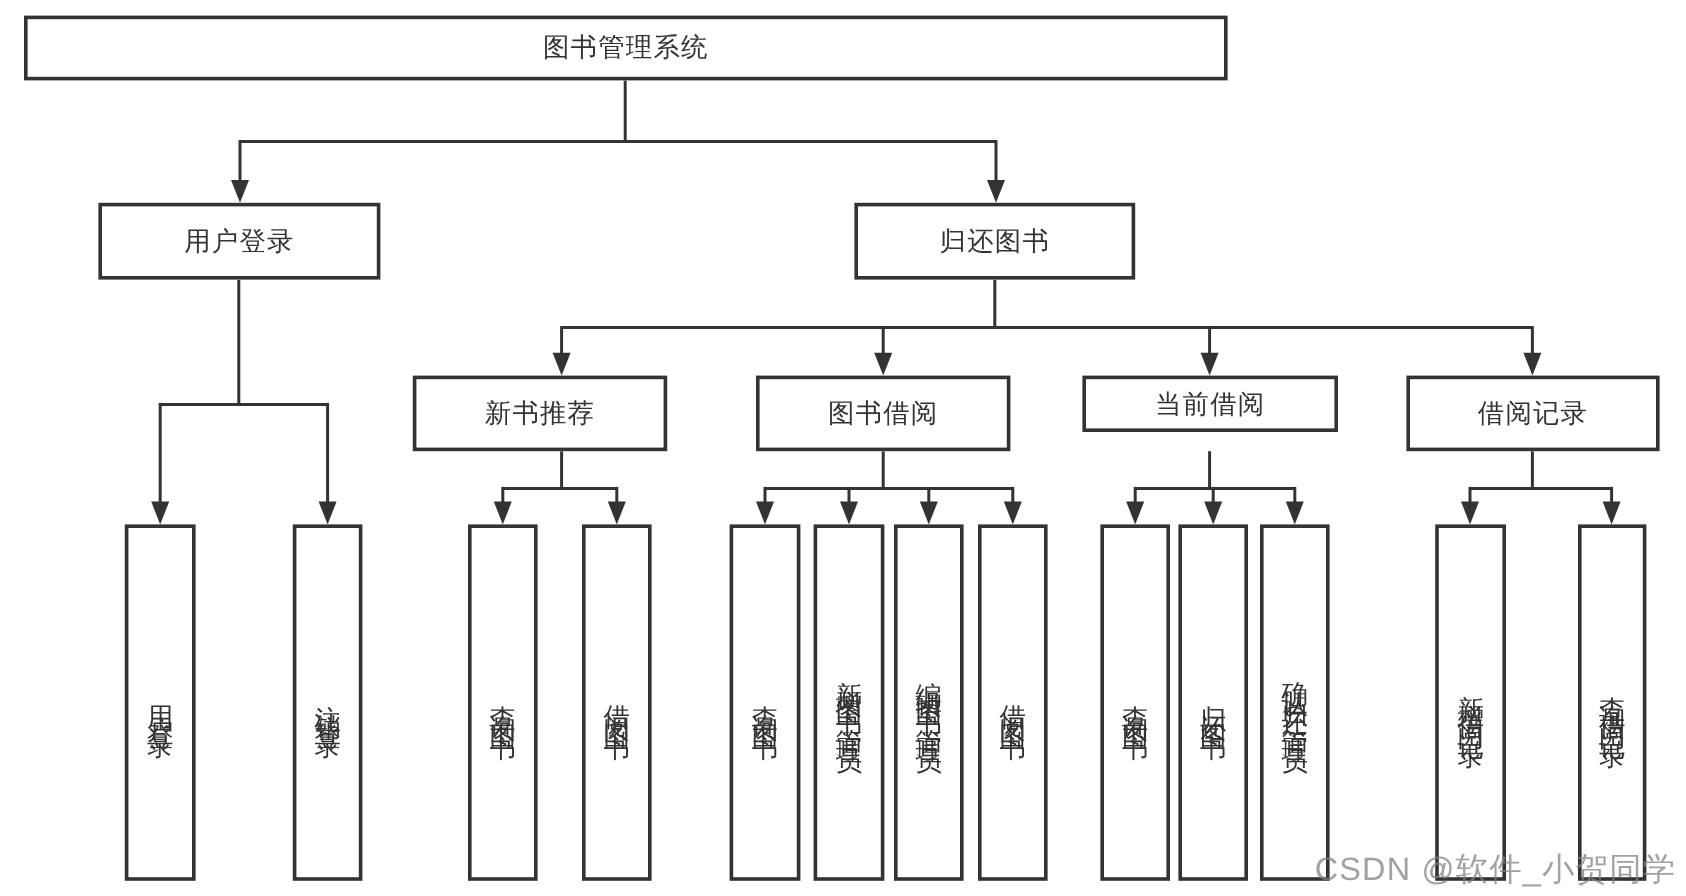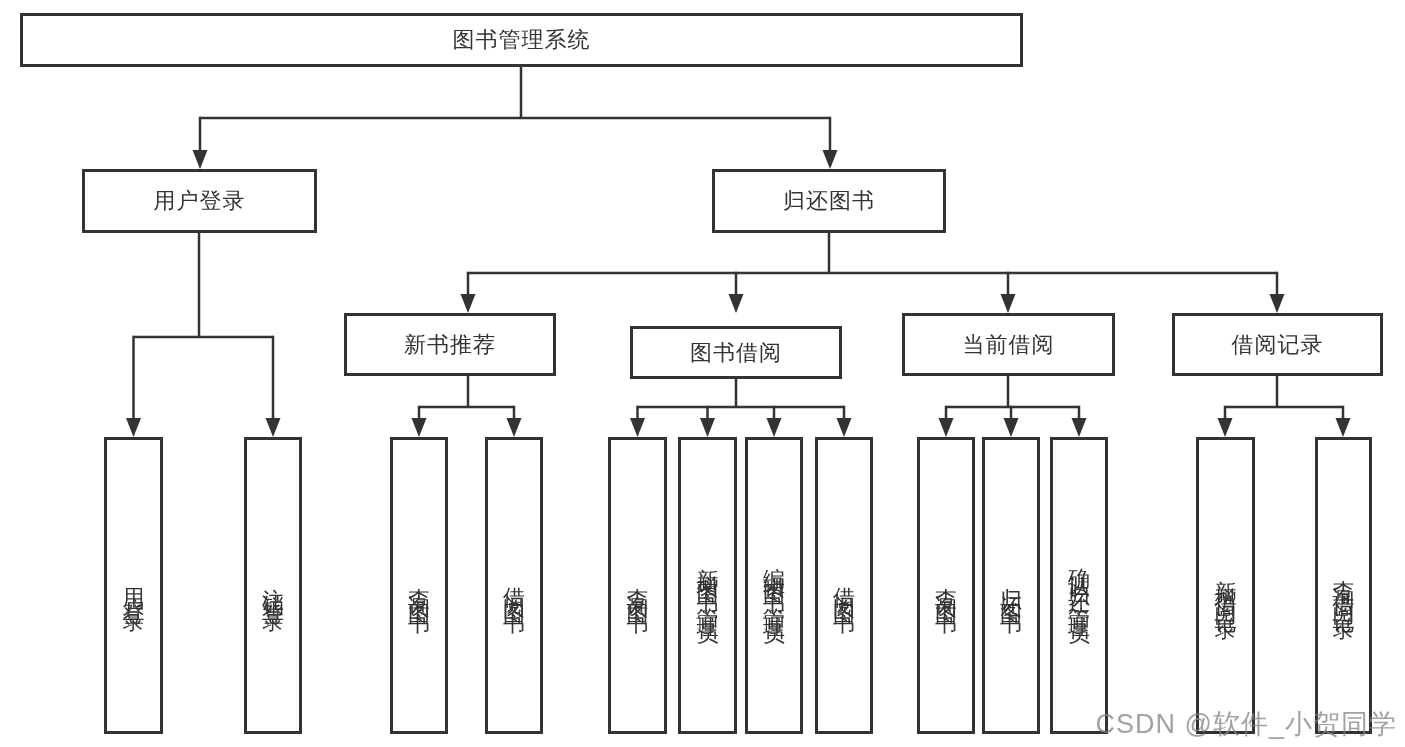--- a/index.html
+++ b/index.html
@@ -97,24 +97,24 @@
   <div class="node" style="left:82px;top:169px;width:235px;height:64px">
     <span>用户登录</span>
   </div>
   <div class="node" style="left:712px;top:169px;width:234px;height:64px">
     <span>归还图书</span>
   </div>
 
   <div class="node" style="left:344px;top:313px;width:212px;height:63px">
     <span>新书推荐</span>
   </div>
-  <div class="node" style="left:630px;top:326px;width:212px;height:53px">
+  <div class="node" style="left:630px;top:313px;width:212px;height:63px">
     <span>图书借阅</span>
   </div>
-  <div class="node" style="left:902px;top:313px;width:213px;height:63px">
+  <div class="node" style="left:902px;top:313px;width:213px;height:47px">
     <span>当前借阅</span>
   </div>
   <div class="node" style="left:1172px;top:313px;width:211px;height:63px">
     <span>借阅记录</span>
   </div>
 
   <div class="leaf" style="left:104px;width:59px">
     <span class="vtext">用户登录</span>
   </div>
   <div class="leaf" style="left:244px;width:58px">

